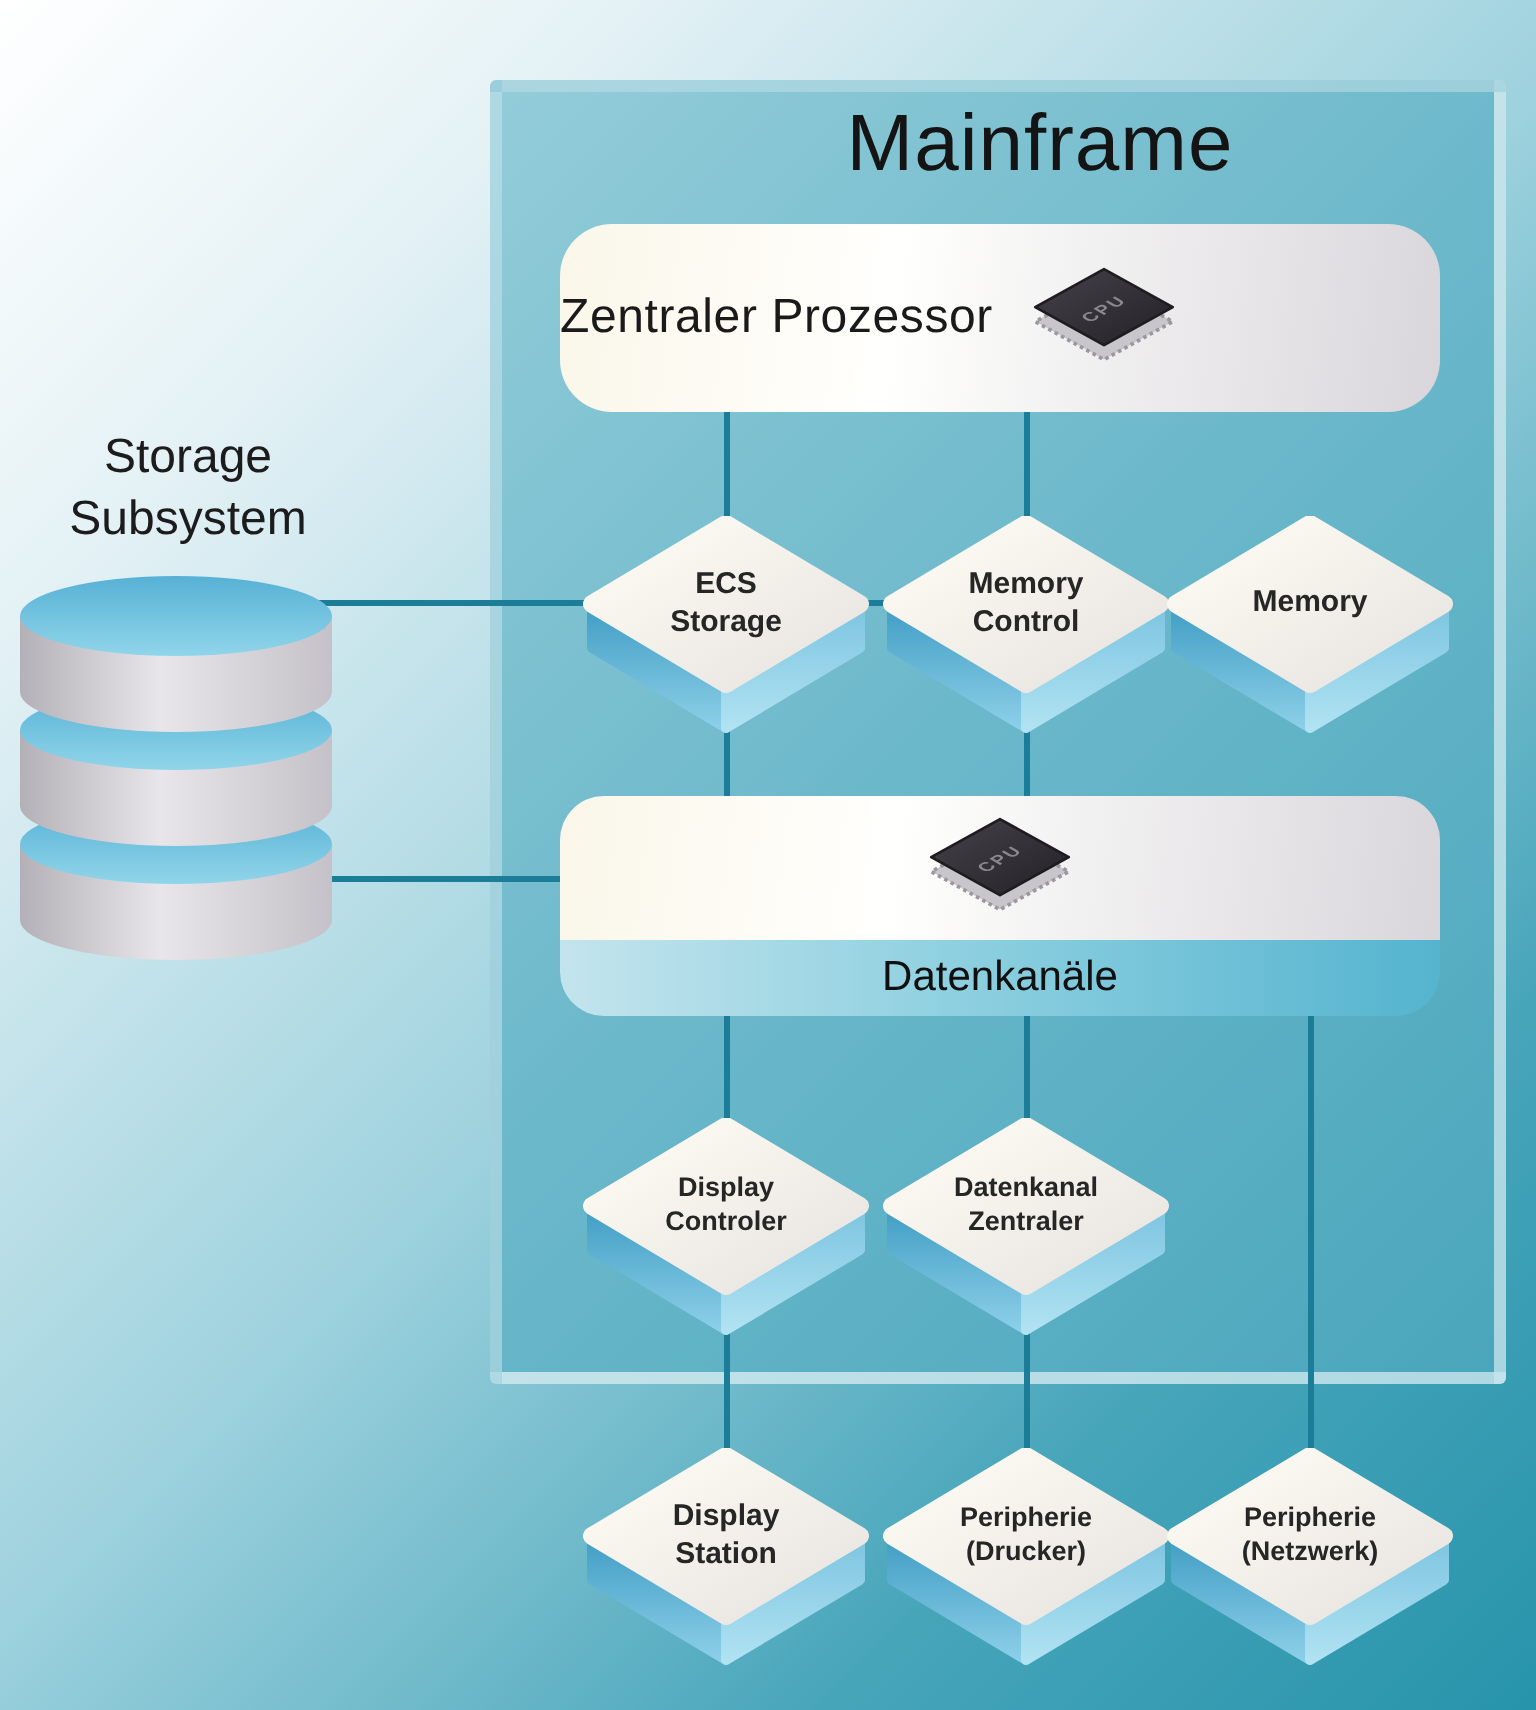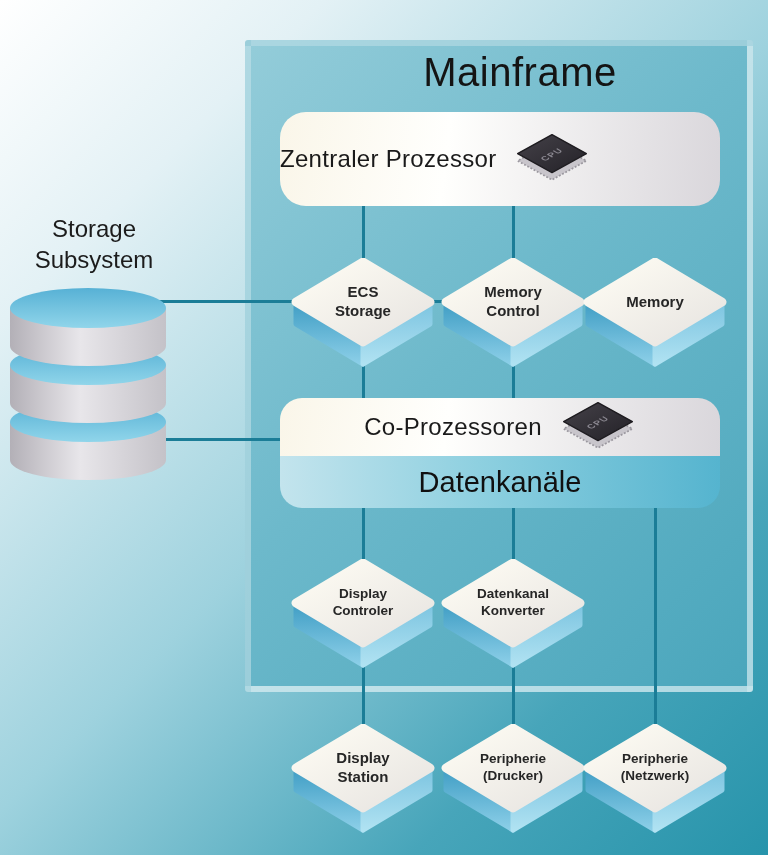--- a/index.html
+++ b/index.html
@@ -31,23 +31,23 @@
   .boxlabel{font-size:24px;color:#1a1a1a;letter-spacing:0.3px;}
   .cobox{
     position:absolute;left:280px;top:398px;width:440px;height:110px;
     border-radius:22px;overflow:hidden;display:flex;flex-direction:column;z-index:3;
   }
   .cotop{
     flex:1;display:flex;align-items:center;justify-content:center;gap:18px;
     background:linear-gradient(97deg,#faf6e9 0%,#fffffd 38%,#d9d6db 100%);
   }
   .cobar{
-    height:52px;display:flex;align-items:center;justify-content:center;
+    height:38px;display:flex;align-items:center;justify-content:center;
     background:linear-gradient(90deg,#c3e4ed 0%,#8ed0e0 45%,#55b4cf 100%);
-    font-size:29px;color:#101010;
+    font-size:21px;color:#101010;
   }
   .chip{width:76px;height:58px;flex:0 0 auto;}
   
   .diamond{position:absolute;width:150px;height:112px;z-index:3;}
   .dsvg{position:absolute;left:0;top:0;width:150px;height:112px;}
   .dlbl{
     position:absolute;left:6px;right:6px;top:44px;transform:translateY(-50%);
     text-align:center;font-size:15px;font-weight:600;color:#262626;line-height:1.25;
   }
   .dlbl.small{font-size:13.5px;}
@@ -136,21 +136,20 @@
     <svg class="dsvg" viewBox="0 0 150 112">
       <path d="M8,44 L8,66 L75,106 L75,84 Z" fill="url(#gleft)" stroke="url(#gleft)" stroke-width="5" stroke-linejoin="round"></path>
       <path d="M142,44 L142,66 L75,106 L75,84 Z" fill="url(#gright)" stroke="url(#gright)" stroke-width="5" stroke-linejoin="round"></path>
       <path d="M75,4 L142,44 L75,84 L8,44 Z" fill="url(#gface)" stroke="url(#gface)" stroke-width="9" stroke-linejoin="round"></path>
     </svg>
     <div class="dlbl pre">Memory</div>
   </div>
 
   <div class="cobox">
     <div class="cotop">
-      <span class="boxlabel">Co-Prozessoren</span>
       <svg class="chip" viewBox="0 0 84 64">
         <path d="M42,13 L80,34 L42,55 L4,34 Z" fill="#c8c5cb" stroke="#9a979e" stroke-width="2" stroke-dasharray="2 2" stroke-linejoin="round"></path>
         <path d="M42,5 L80,26 L42,47 L4,26 Z" fill="url(#gchip)" stroke="#1e1c20" stroke-width="1.5" stroke-linejoin="round"></path>
         <text class="chiptext" text-anchor="middle" transform="translate(42,27) scale(1,0.58) rotate(-45)" y="4">CPU</text>
       </svg>
     </div>
     <div class="cobar">
       <span>Datenkanäle</span>
     </div>
   </div>
@@ -164,21 +163,21 @@
     <div class="dlbl small pre">Display
 Controler</div>
   </div>
   <div class="diamond" style="left:438px;top:559px">
     <svg class="dsvg" viewBox="0 0 150 112">
       <path d="M8,44 L8,66 L75,106 L75,84 Z" fill="url(#gleft)" stroke="url(#gleft)" stroke-width="5" stroke-linejoin="round"></path>
       <path d="M142,44 L142,66 L75,106 L75,84 Z" fill="url(#gright)" stroke="url(#gright)" stroke-width="5" stroke-linejoin="round"></path>
       <path d="M75,4 L142,44 L75,84 L8,44 Z" fill="url(#gface)" stroke="url(#gface)" stroke-width="9" stroke-linejoin="round"></path>
     </svg>
     <div class="dlbl small pre">Datenkanal
-Konverter</div>
+Zentraler</div>
   </div>
 
   <div class="diamond" style="left:288px;top:724px">
     <svg class="dsvg" viewBox="0 0 150 112">
       <path d="M8,44 L8,66 L75,106 L75,84 Z" fill="url(#gleft)" stroke="url(#gleft)" stroke-width="5" stroke-linejoin="round"></path>
       <path d="M142,44 L142,66 L75,106 L75,84 Z" fill="url(#gright)" stroke="url(#gright)" stroke-width="5" stroke-linejoin="round"></path>
       <path d="M75,4 L142,44 L75,84 L8,44 Z" fill="url(#gface)" stroke="url(#gface)" stroke-width="9" stroke-linejoin="round"></path>
     </svg>
     <div class="dlbl pre">Display
 Station</div>

